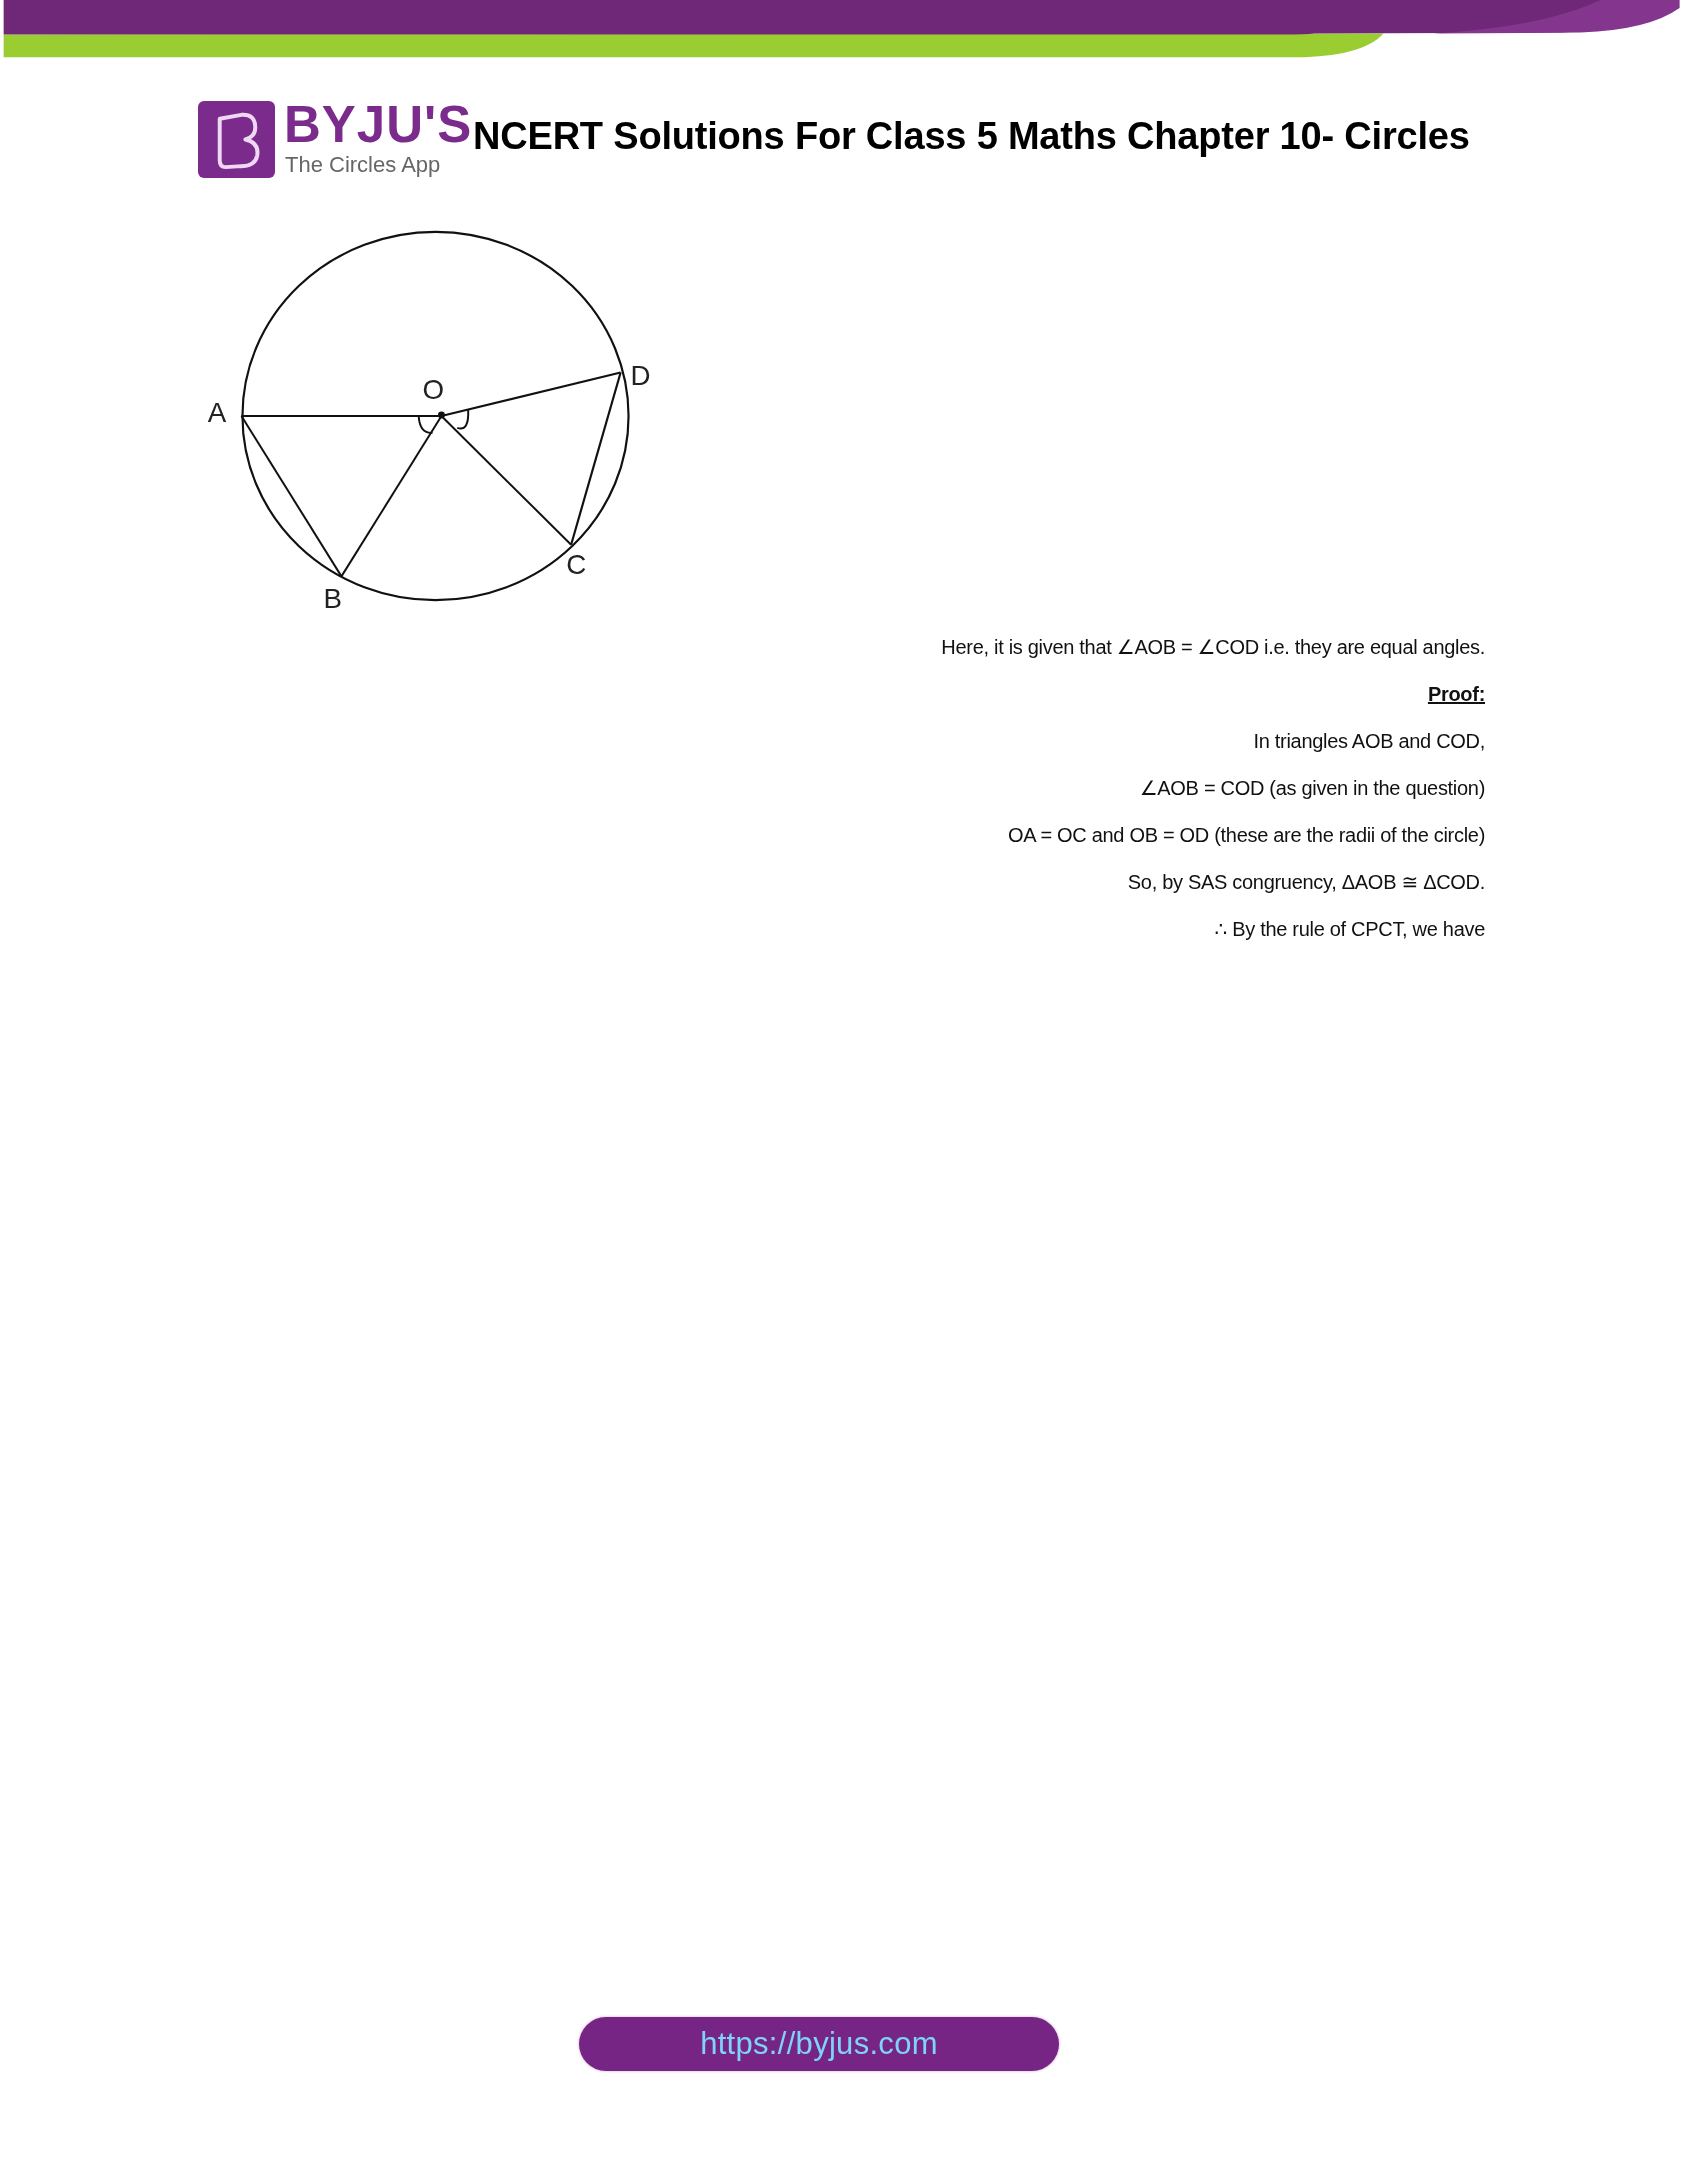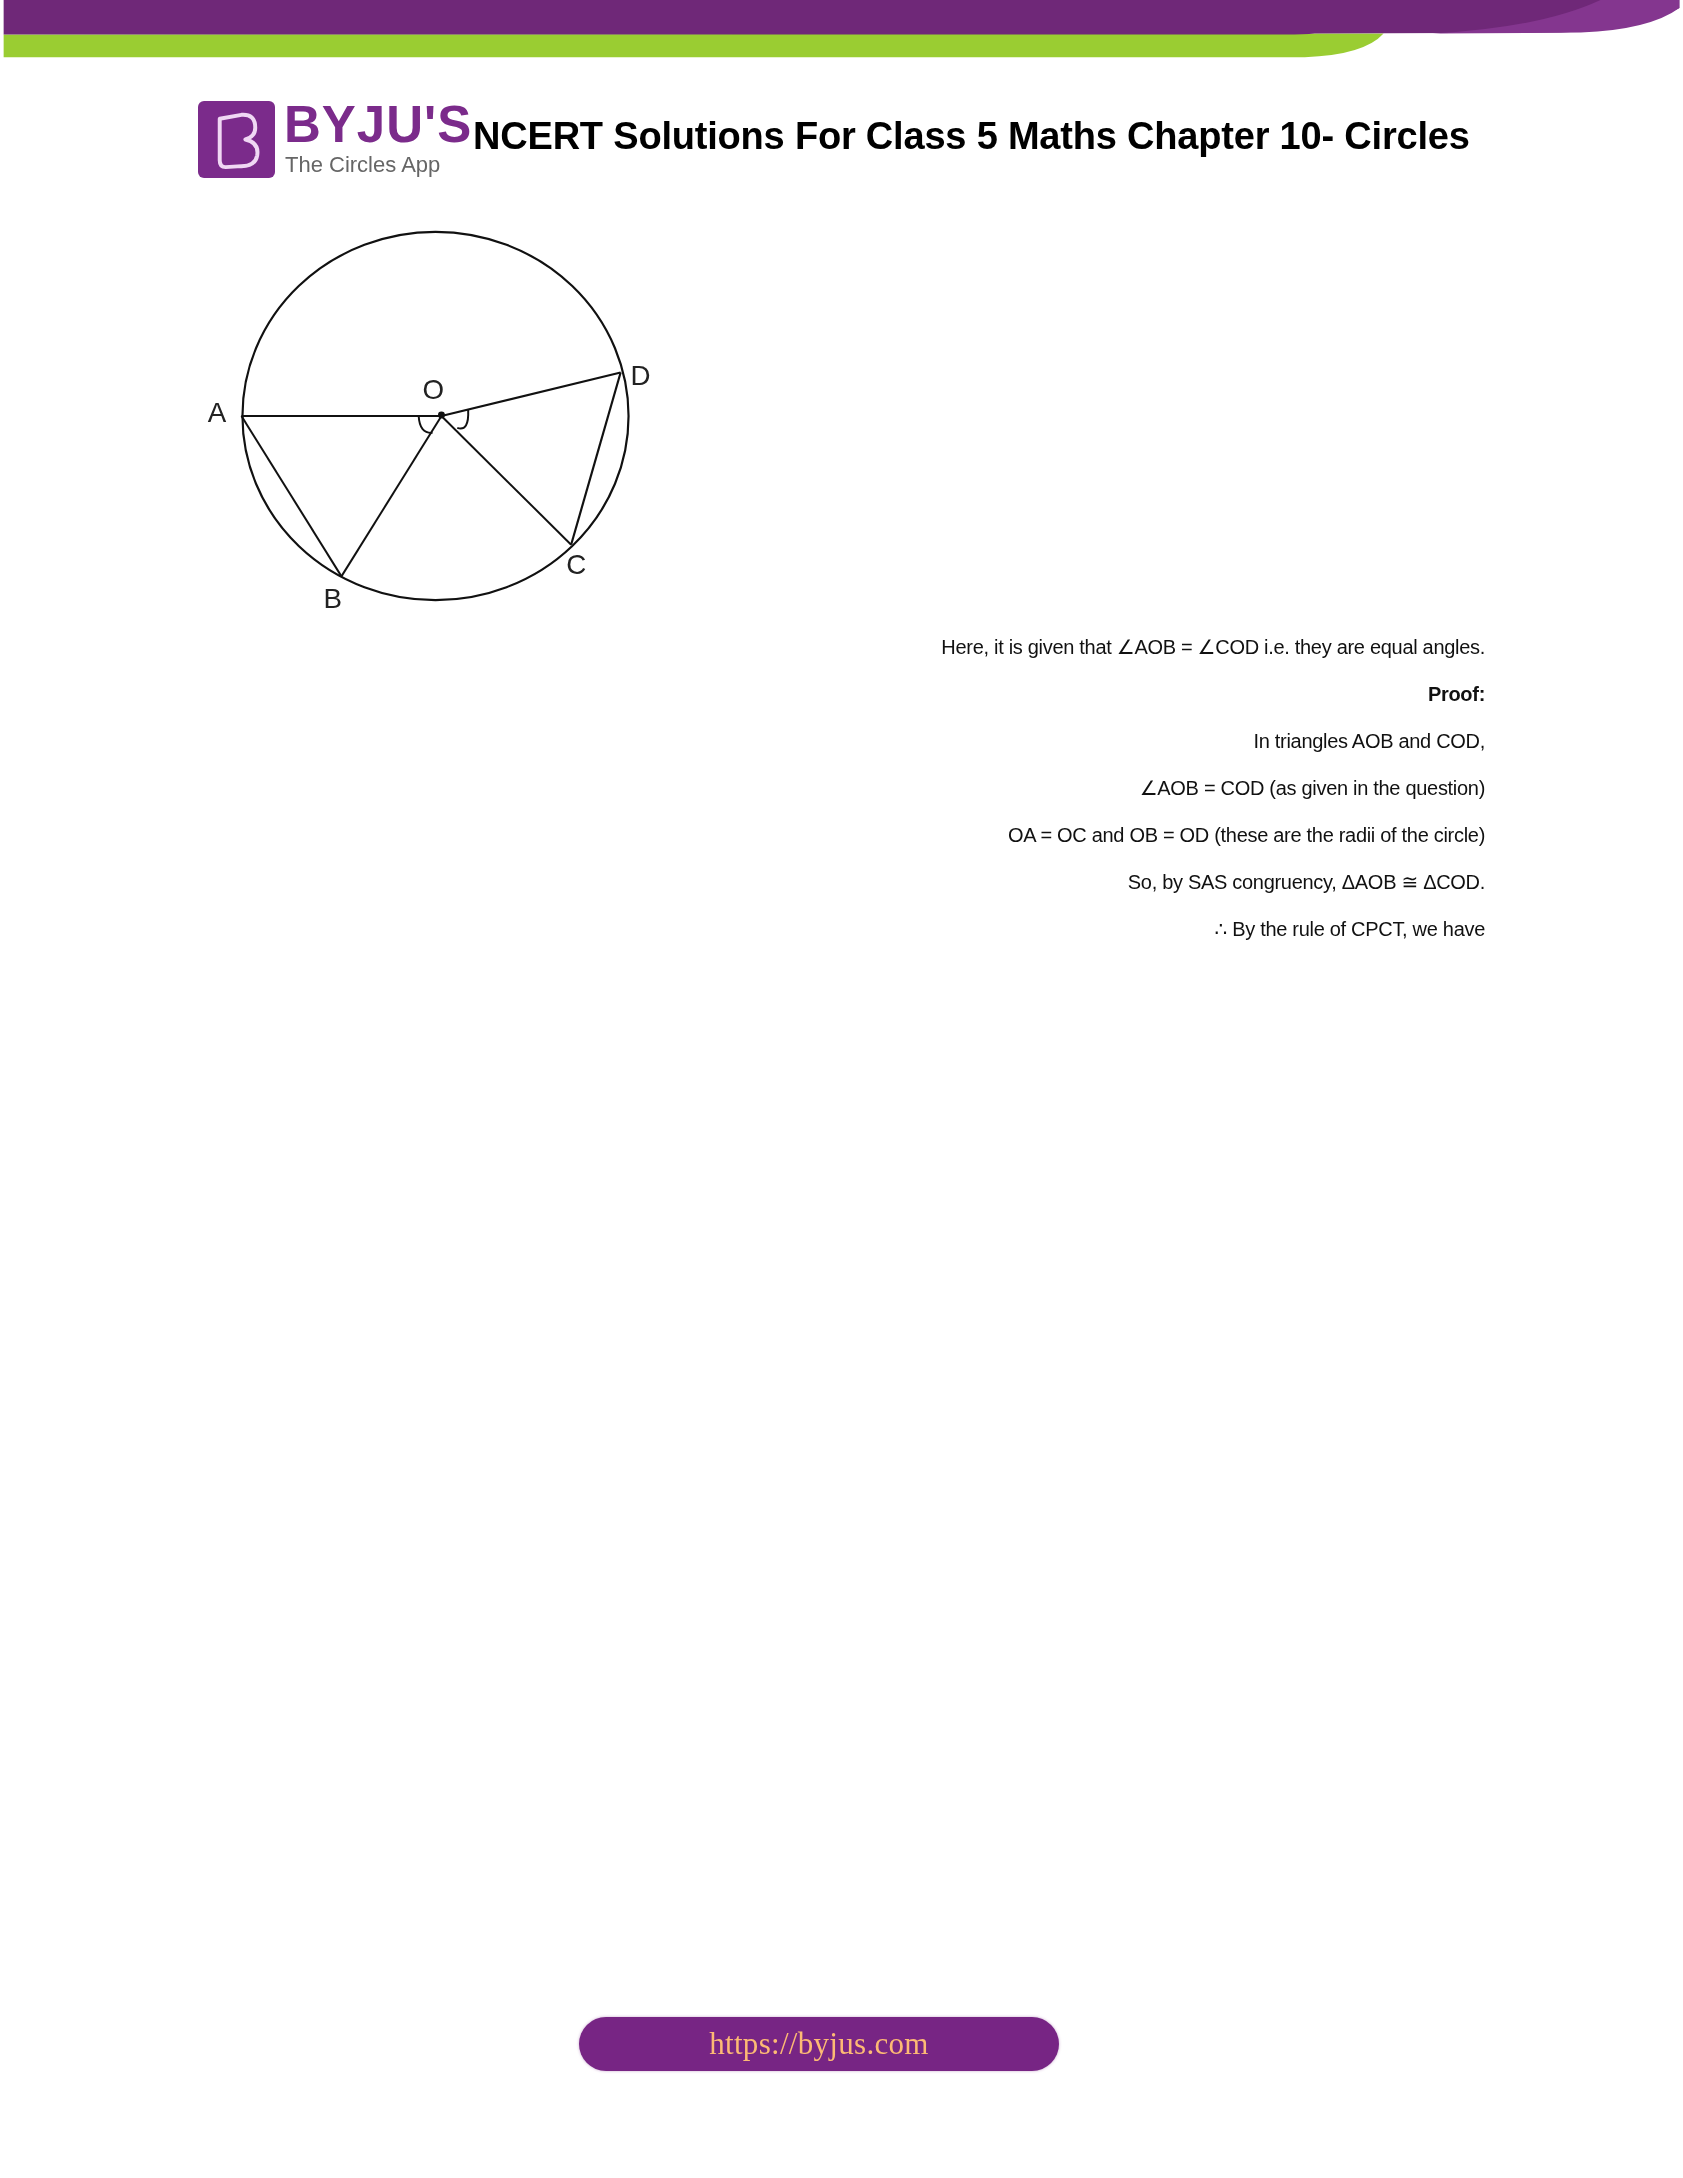--- a/index.html
+++ b/index.html
@@ -90,36 +90,37 @@
       font-size: 20px;
       line-height: 47px;
       height: 47px;
       color: #111111;
       white-space: nowrap;
       letter-spacing: -0.3px;
       text-align: right;
     }
     .line.bold {
       font-weight: bold;
+      text-decoration: underline;
     }
     .footer-pill {
       position: absolute;
       left: 579px; top: 2017px;
       width: 480px; height: 54px;
       background: #772584;
       border-radius: 28px;
       display: flex;
       align-items: center;
       justify-content: center;
       box-shadow: 0 0 3px rgba(119,37,132,0.4);
     }
     .footer-url {
-      font-family: Liberation Serif, serif;
+      font-family: Liberation Sans, sans-serif;
       font-size: 31px;
-      color: #fdba74;
+      color: #7dd3fc;
       letter-spacing: 0.3px;
     }
   </style>
 </head>
 <body>
 
 <svg class="top-band" width="1683" height="69" viewBox="0 0 1700 70">
   <path d="M0,35 L0,58 L1320,58 Q1380,56 1400,34 Z" fill="#9acd32"></path>
   <path d="M0,0 L1700,0 L1700,8 Q1660,30 1580,33 L1330,34 Q1320,35 1300,35 L0,35 Z" fill="#6f2878"></path>
   <path d="M1450,34 Q1560,28 1620,0 L1700,0 L1700,8 Q1670,30 1600,33 Z" fill="#84368f"></path>

